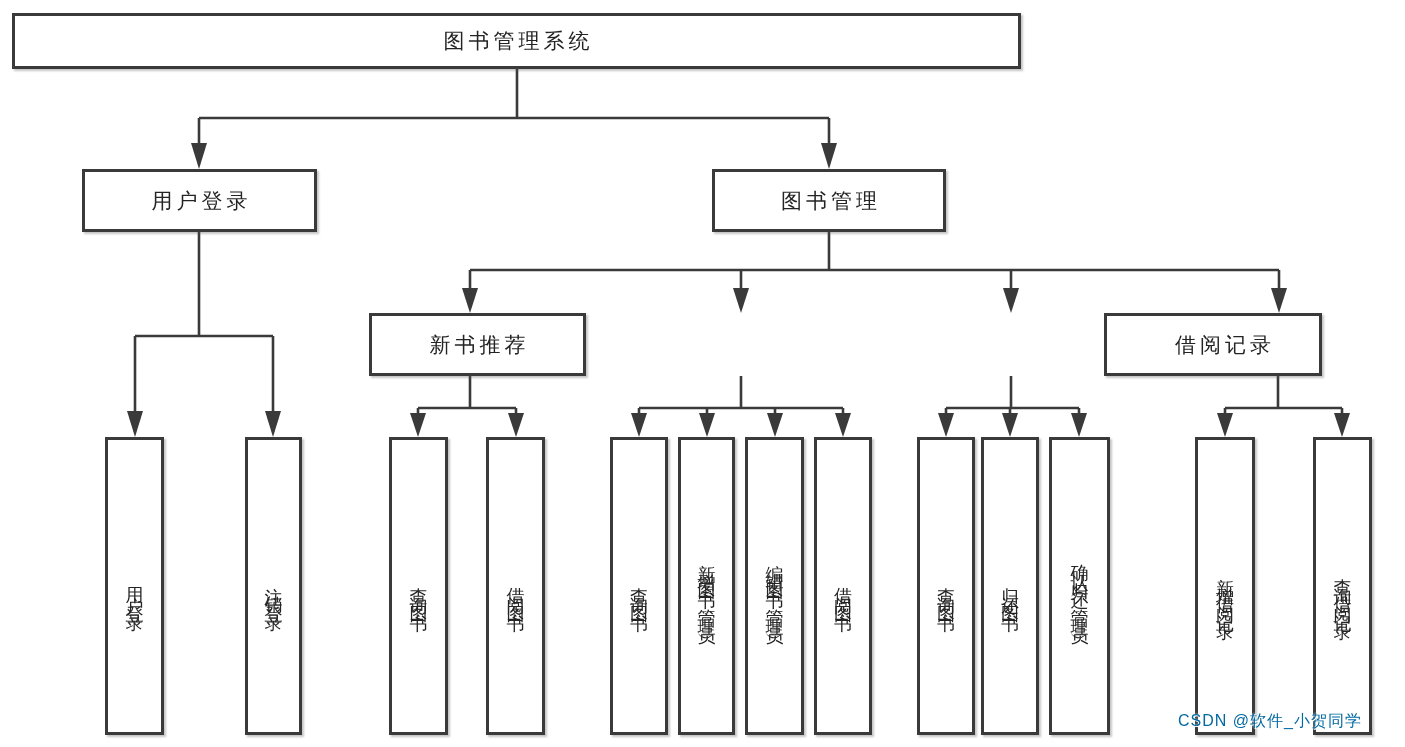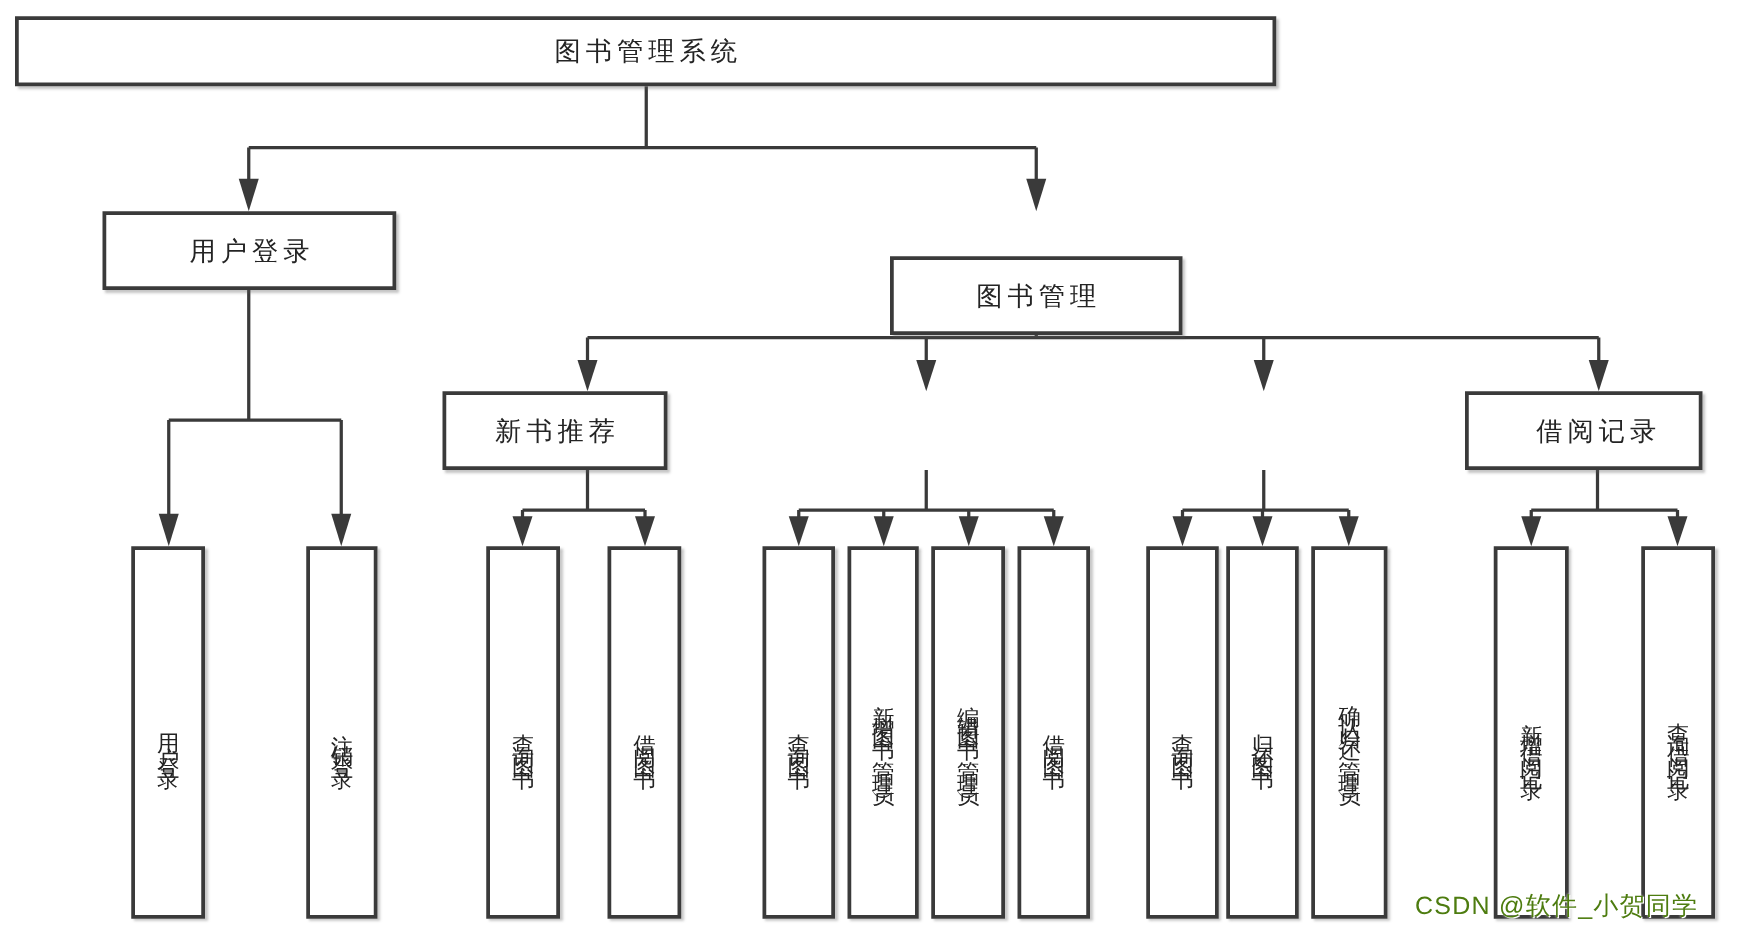--- a/index.html
+++ b/index.html
@@ -52,26 +52,26 @@
     height: 298px;
     writing-mode: vertical-rl;
     text-orientation: mixed;
     font-size: 18px;
     letter-spacing: 9px;
     line-height: 1;
     padding-top: 9px; 
   }
   .watermark {
     position: absolute;
-    left: 1132px;
+    left: 1178px;
     top: 711px;
     width: 222px;
-    font-size: 20px;
+    font-size: 16px;
     letter-spacing: 1px;
-    color: #4d7c0f;
+    color: #0369a1;
     text-shadow: 0 0 2px #ffffff, 1px 1px 0 #ffffff;
     white-space: nowrap;
     z-index: 5;
   }
 </style>
 </head>
 <body>
 
 <div class="stage">
 
@@ -140,24 +140,24 @@
       <line x1="1225" y1="408" x2="1225" y2="416"></line>
       <polygon points="1217,413 1233,413 1225,437"></polygon>
       <line x1="1342" y1="408" x2="1342" y2="416"></line>
       <polygon points="1334,413 1350,413 1342,437"></polygon>
     </g>
   </svg>
 
   <div class="node hbox" style="left:12px; top:13px; width:1009px; height:56px;">图书管理系统</div>
 
   <div class="node hbox" style="left:82px; top:169px; width:235px; height:63px;">用户登录</div>
-  <div class="node hbox" style="left:712px; top:169px; width:234px; height:63px;margin-top:36px;">图书管理</div>
+  <div class="node hbox" style="left:712px; top:169px; width:234px; height:63px;">图书管理</div>
 
-  <div class="node hbox" style="left:354px; top:313px; width:180px; height:63px;">新书推荐</div>
-  <div class="node hbox" style="left:1172px; top:313px; width:190px; height:63px;padding-left:24px;">借阅记录</div>
+  <div class="node hbox" style="left:369px; top:313px; width:217px; height:63px;">新书推荐</div>
+  <div class="node hbox" style="left:1104px; top:313px; width:218px; height:63px;padding-left:24px;">借阅记录</div>
 
   <div class="node vbox" style="left:105px; width:59px;">用户登录</div>
   <div class="node vbox" style="left:245px; width:57px;">注销登录</div>
 
   <div class="node vbox" style="left:389px; width:59px;">查询图书</div>
   <div class="node vbox" style="left:486px; width:59px;">借阅图书</div>
 
   <div class="node vbox" style="left:610px; width:58px;">查询图书</div>
   <div class="node vbox" style="left:678px; width:57px;">新增图书（管理员）</div>
   <div class="node vbox" style="left:745px; width:59px;">编辑图书（管理员）</div>

